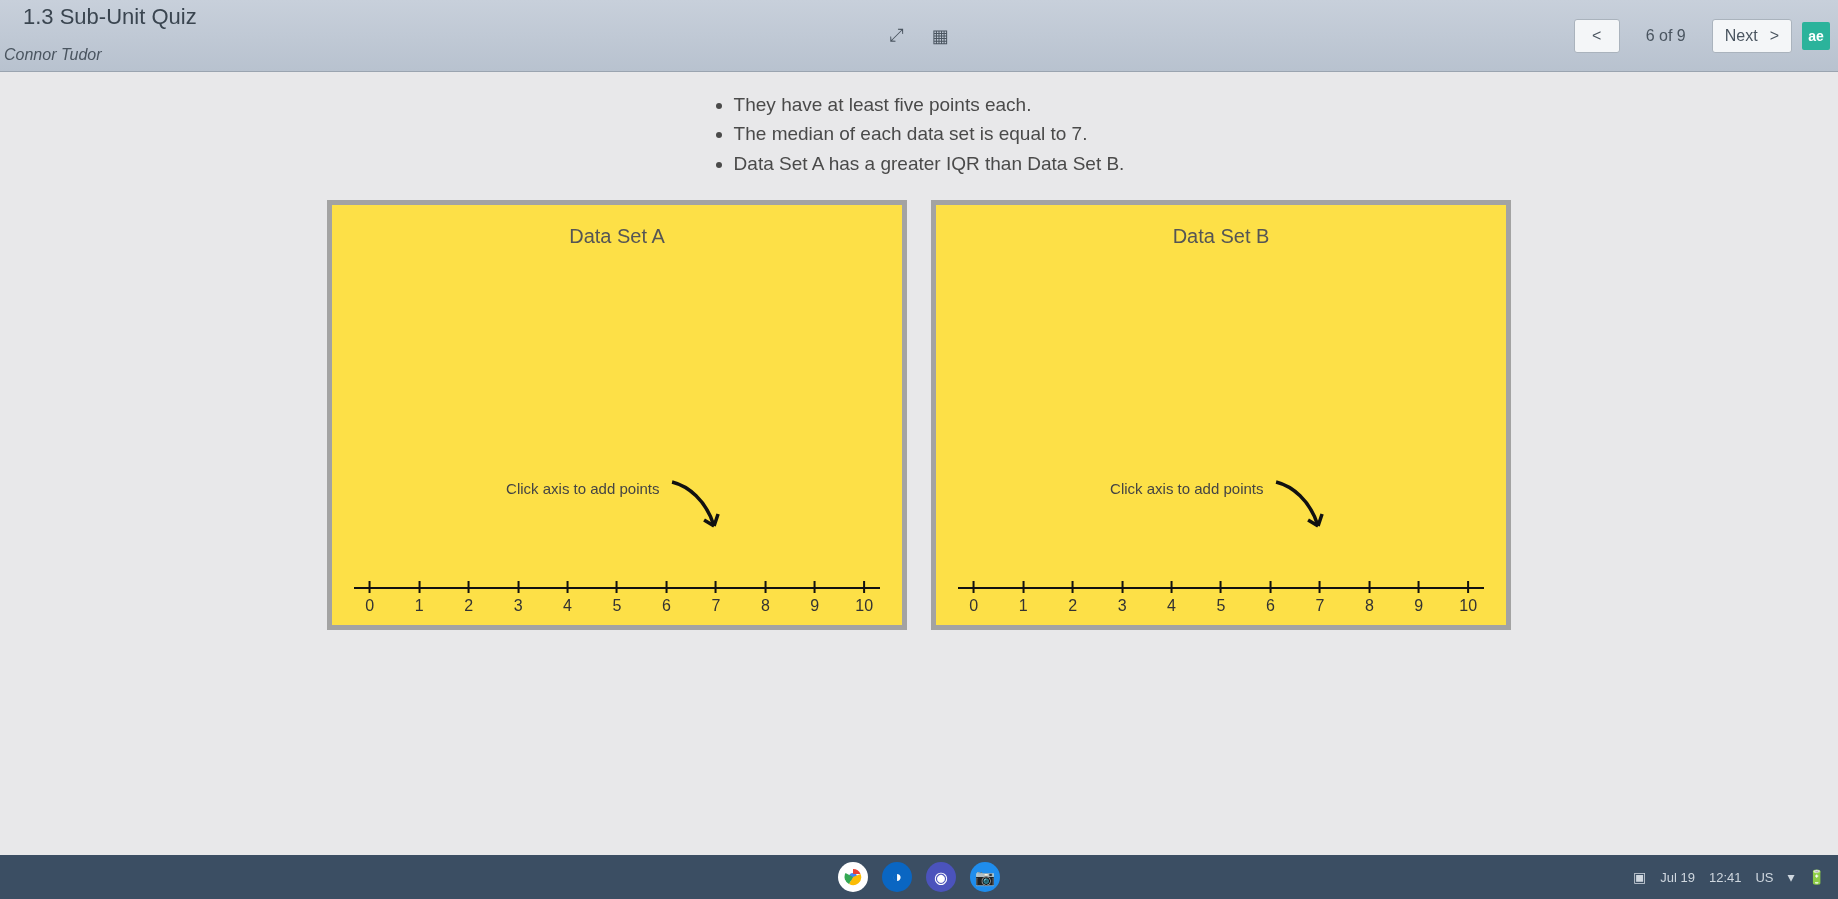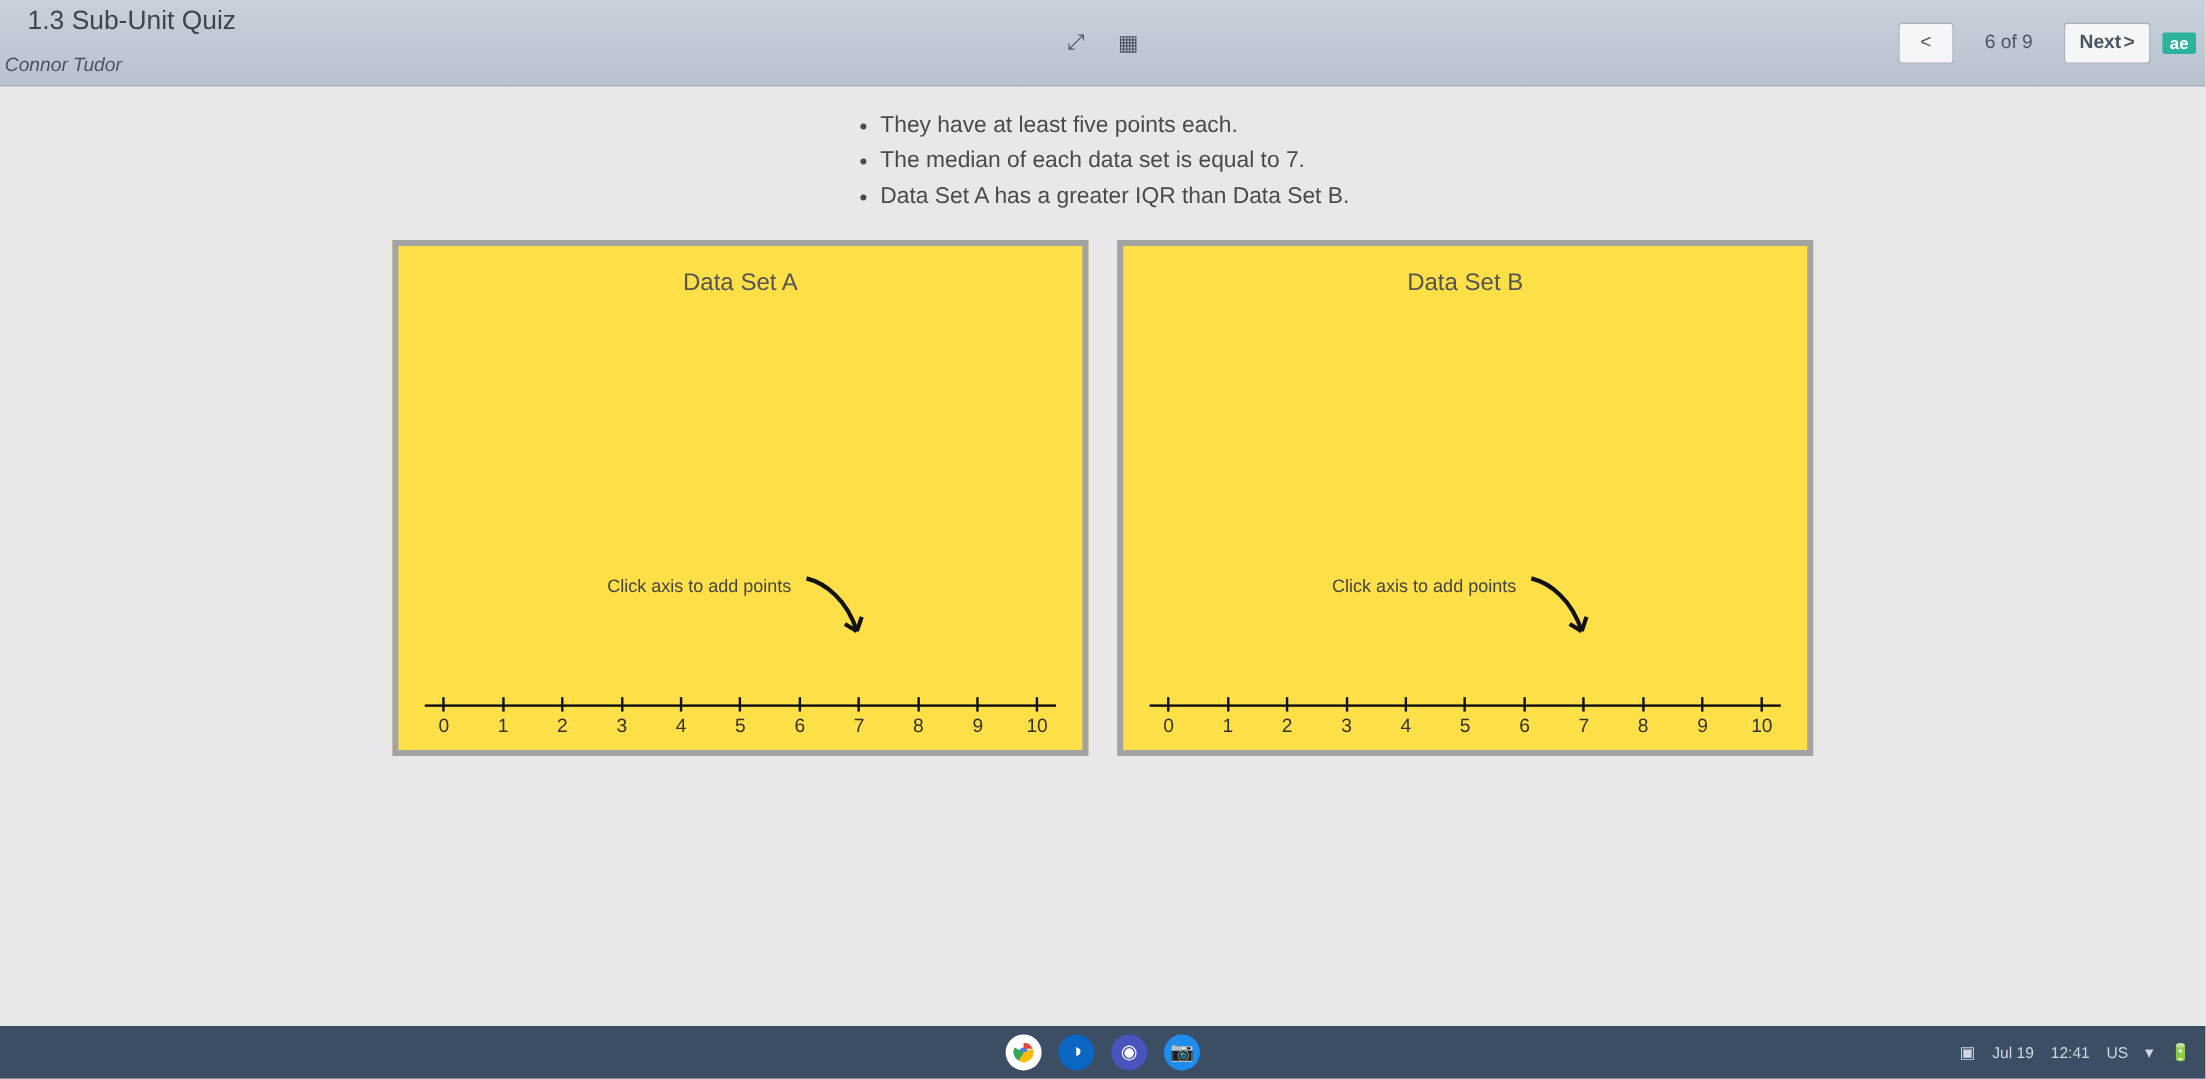--- a/index.html
+++ b/index.html
@@ -66,28 +66,27 @@
     padding: 0 12px;
   }
   .page-indicator {
     font-size: 16px;
     color: #4a5560;
     padding: 0 16px;
   }
   .next-btn {
     display: inline-flex;
     align-items: center;
-    gap: 2px;
-    font-weight: bold;
+    gap: 12px;
   }
   .brand-box {
     background: #2bb39b;
     color: #fff;
     width: 28px;
-    height: 18px;
+    height: 28px;
     display: inline-flex;
     align-items: center;
     justify-content: center;
     font-size: 14px;
     border-radius: 2px;
     font-weight: bold;
   }
 
   .content {
     padding-top: 18px;

